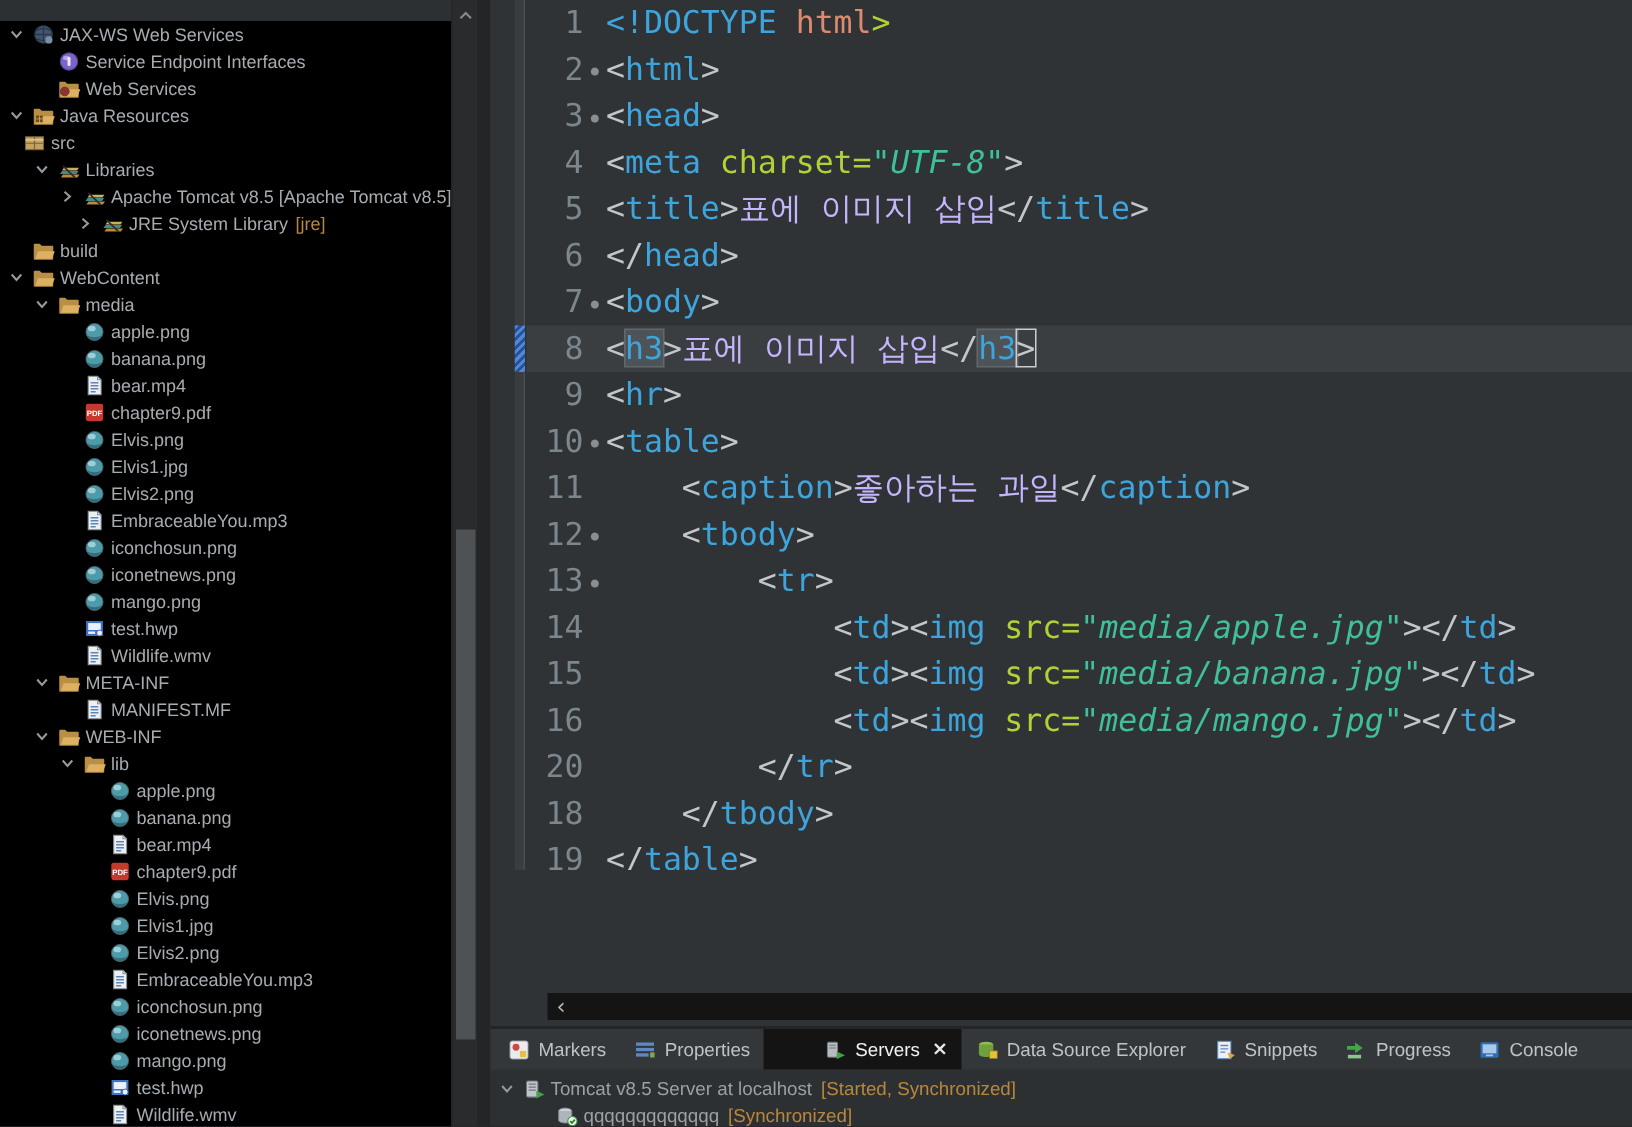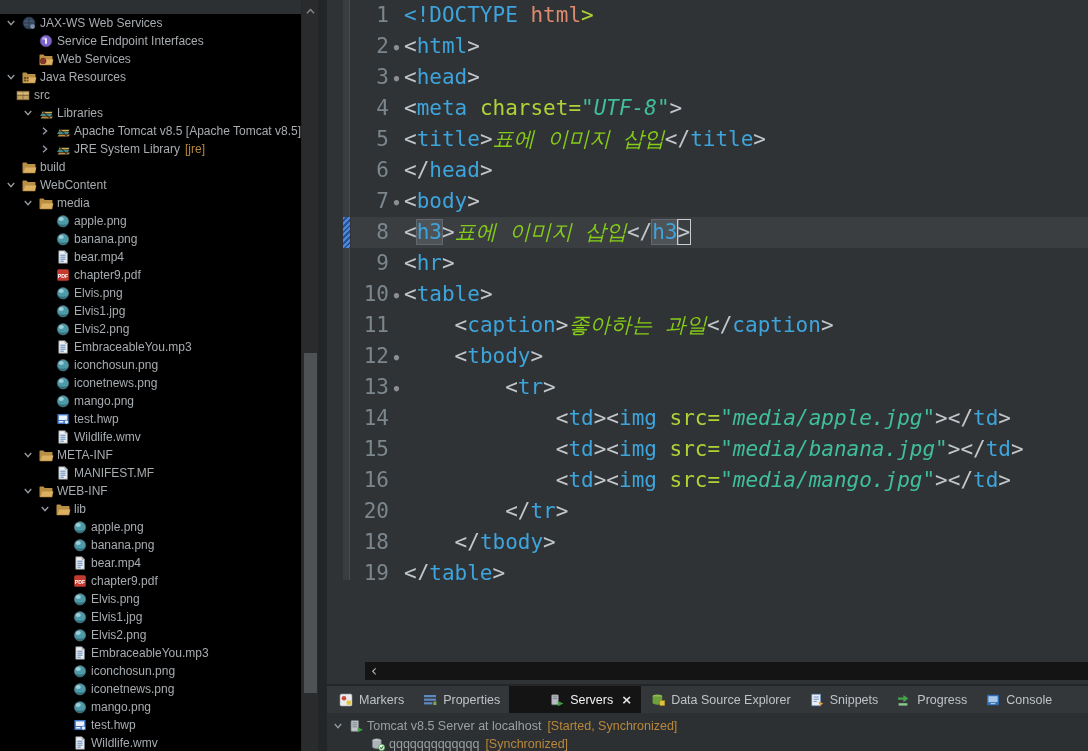--- a/index.html
+++ b/index.html
@@ -29,21 +29,21 @@
     background:repeating-linear-gradient(135deg,#4C86DE 0 2px,#2B5290 2px 4px); }
   .code { position:absolute; left:8px; top:0; right:0; }
   .line { height:31px; line-height:31px; white-space:pre; font-family:"DejaVu Sans Mono", monospace; font-size:21px; }
   .line.current { background:#3A3E41; }
   .ln { display:inline-block; width:38px; text-align:right; color:#7C868D; }
   .fold { display:inline-block; width:15px; text-align:center; color:#8A8E91; font-size:9px; vertical-align:3px; }
   .c-tag { color:#3EA4DC; }
   .c-br { color:#C2C7CB; }
   .c-attr { color:#AFD337; }
   .c-str { color:#3FBF9C; font-style:italic; }
-  .c-plain { color:#84cc16;font-style:italic; }
+  .c-plain { color:#c4b5fd; }
   .c-salmon { color:#DD8A6E; }
   .c-mark { color:#3EA4DC; background:#4E5357; box-shadow:0 0 0 1px #62686D; }
   .c-cursor { color:#C2C7CB; box-shadow:0 0 0 1px #C9CDD1; }
   
   .hscroll { position:absolute; left:38px; top:662px; width:723px; height:18px; background:#141414; display:flex; align-items:center; }
   .harrow { color:#B8BCBE; font-size:15px; padding-left:6px; line-height:1; font-family:"DejaVu Sans", sans-serif; }
   
   .bottom { position:absolute; left:0; top:684px; width:761px; height:67px; background:#2D3032; border-top:2px solid #232527; }
   .tabs { display:flex; align-items:stretch; height:27px; background:#33373A; padding-left:2px; }
   .tab { display:flex; align-items:center; gap:5px; padding:0 9px; font-size:12.5px; color:#BFC3C6; cursor:default; }
@@ -154,21 +154,21 @@
         <span class="ticon">
           <svg viewBox="0 0 16 16" width="16" height="16">
             <path d="M3.4 8.6h10l1.2-1.8h-10z" fill="#C9B05A"></path>
             <path d="M2 11h11l1.4-2H3.4z" fill="#3F8C8C"></path>
             <path d="M2.6 13.4h11l1.4-2h-11z" fill="#B98A3F"></path>
             <path d="M4 5.6l8 7.8" stroke="#2B2D2F" stroke-width="1.1"></path>
           </svg>
         </span>
         <span class="tlabel">Apache Tomcat v8.5 [Apache Tomcat v8.5]</span>
       </div>
-      <div class="trow" style="padding-left: 40px;">
+      <div class="trow" style="padding-left: 52px;">
         <span class="arr">
           <svg width="10" height="10" viewBox="0 0 10 10">
             <path d="M3 1.8l3.6 3.2L3 8.2" fill="none" stroke="#939AA0" stroke-width="1.4"></path>
           </svg>
         </span>
         <span class="ticon">
           <svg viewBox="0 0 16 16" width="16" height="16">
             <path d="M3.4 8.6h10l1.2-1.8h-10z" fill="#C9B05A"></path>
             <path d="M2 11h11l1.4-2H3.4z" fill="#3F8C8C"></path>
             <path d="M2.6 13.4h11l1.4-2h-11z" fill="#B98A3F"></path>

